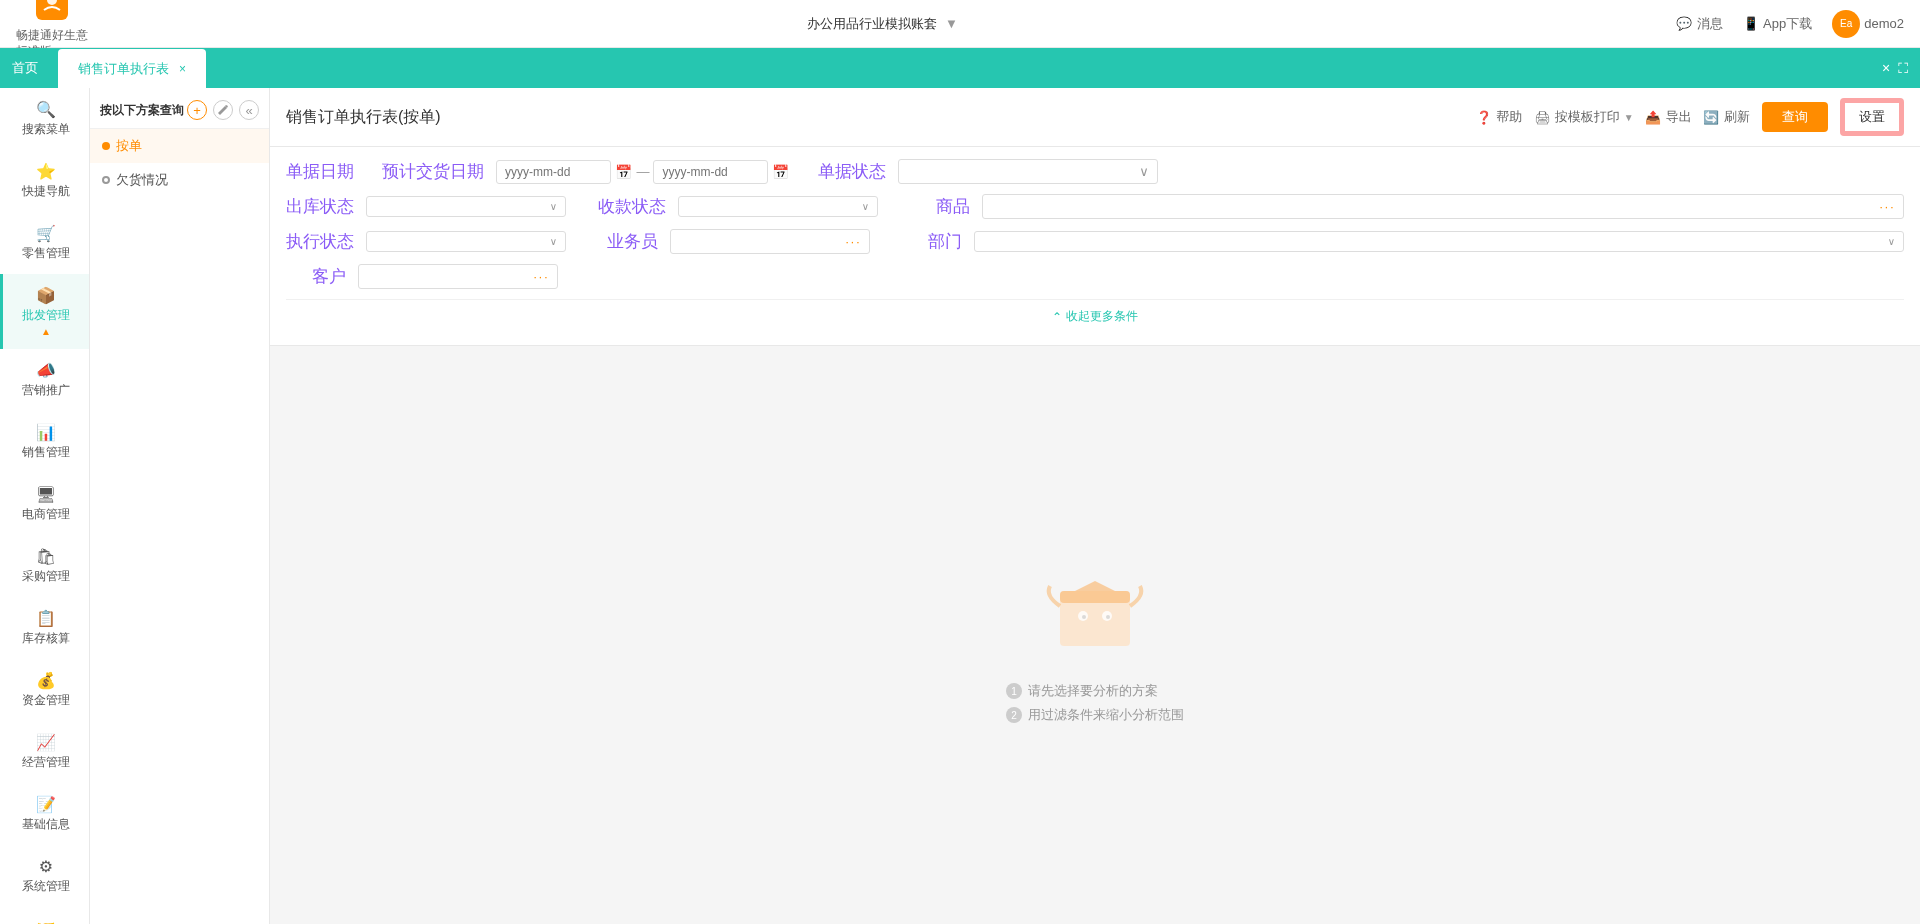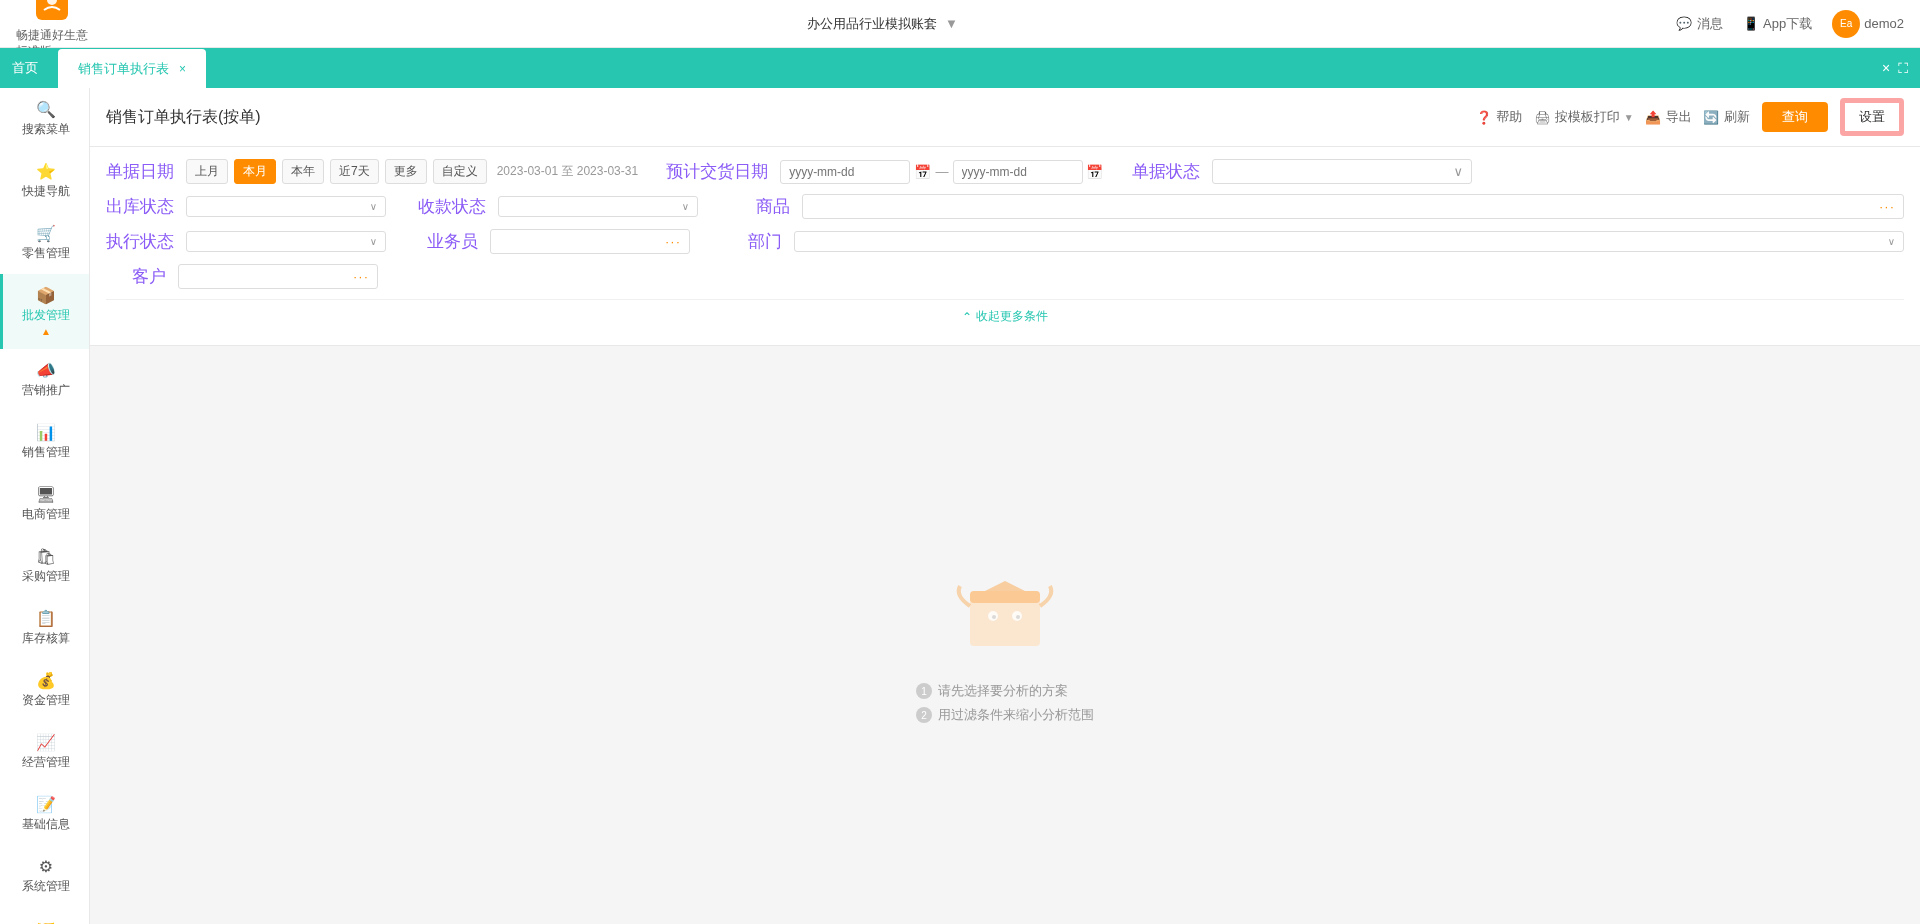--- a/index.html
+++ b/index.html
@@ -292,21 +292,21 @@
       display: flex;
       align-items: center;
       gap: 4px;
     }
     .date-input {
       border: 1px solid #ddd;
       border-radius: 3px;
       padding: 4px 8px;
       font-size: 12px;
       color: #999;
-      width: 130px;
+      width: 115px;
       outline: none;
     }
     .date-icon { color: #ff8c00; font-size: 14px; cursor: pointer; }
     .dash { color: #999; }
     .select-control {
       border: 1px solid #ddd;
       border-radius: 3px;
       padding: 4px 8px;
       font-size: 13px;
       color: #999;
@@ -509,20 +509,43 @@
     </div>
     <div class="sidebar-item">
       <span class="sidebar-icon">🤝</span>
 
     </div>
 
   </div>
 
   <div class="inner-layout">
 
+    <div class="left-panel">
+      <div class="left-panel-header">
+        <span class="left-panel-title">按以下方案查询</span>
+        <div class="left-panel-actions">
+          <div class="icon-btn orange">+</div>
+          <div class="icon-btn gray">
+            <svg width="12" height="12" viewBox="0 0 12 12">
+                <path d="M1 9L8 2L10 4L3 11Z" fill="#999"></path>
+                <path d="M8 2L10 4L11 2L9 1Z" fill="#999"></path>
+              </svg>
+          </div>
+          <div class="icon-btn gray">«</div>
+        </div>
+      </div>
+      <div class="menu-item active">
+        <div class="dot"></div>
+        <span>按单</span>
+      </div>
+      <div class="menu-item">
+        <div class="circle-dot"></div>
+        <span>欠货情况</span>
+      </div>
+    </div>
 
     <div class="right-content">
 
       <div class="page-header">
         <h2 class="page-title">销售订单执行表(按单)</h2>
         <div class="page-actions">
           <div class="action-link">
             <span>❓</span>
             <span>帮助</span>
           </div>
@@ -543,29 +566,20 @@
           <button class="btn-settings">设置</button>
         </div>
       </div>
 
       <div class="filter-area">
 
         <div class="filter-row">
 
           <span class="filter-label">单据日期</span>
 
-          <div class="date-group">
-            <button class="date-btn">上月</button>
-            <button class="date-btn active-orange">本月</button>
-            <button class="date-btn">本年</button>
-            <button class="date-btn">近7天</button>
-            <button class="date-btn">更多</button>
-            <button class="date-btn">自定义</button>
-            <span class="date-range-text">2023-03-01 至 2023-03-31</span>
-          </div>
 
           <span class="filter-label" style="min-width:80px;margin-left:16px;">预计交货日期</span>
           <div class="date-input-group">
             <input class="date-input" type="text" placeholder="yyyy-mm-dd" style="">
             <span class="date-icon">📅</span>
             <span class="dash">—</span>
             <input class="date-input" type="text" placeholder="yyyy-mm-dd" style="">
             <span class="date-icon">📅</span>
           </div>
 

